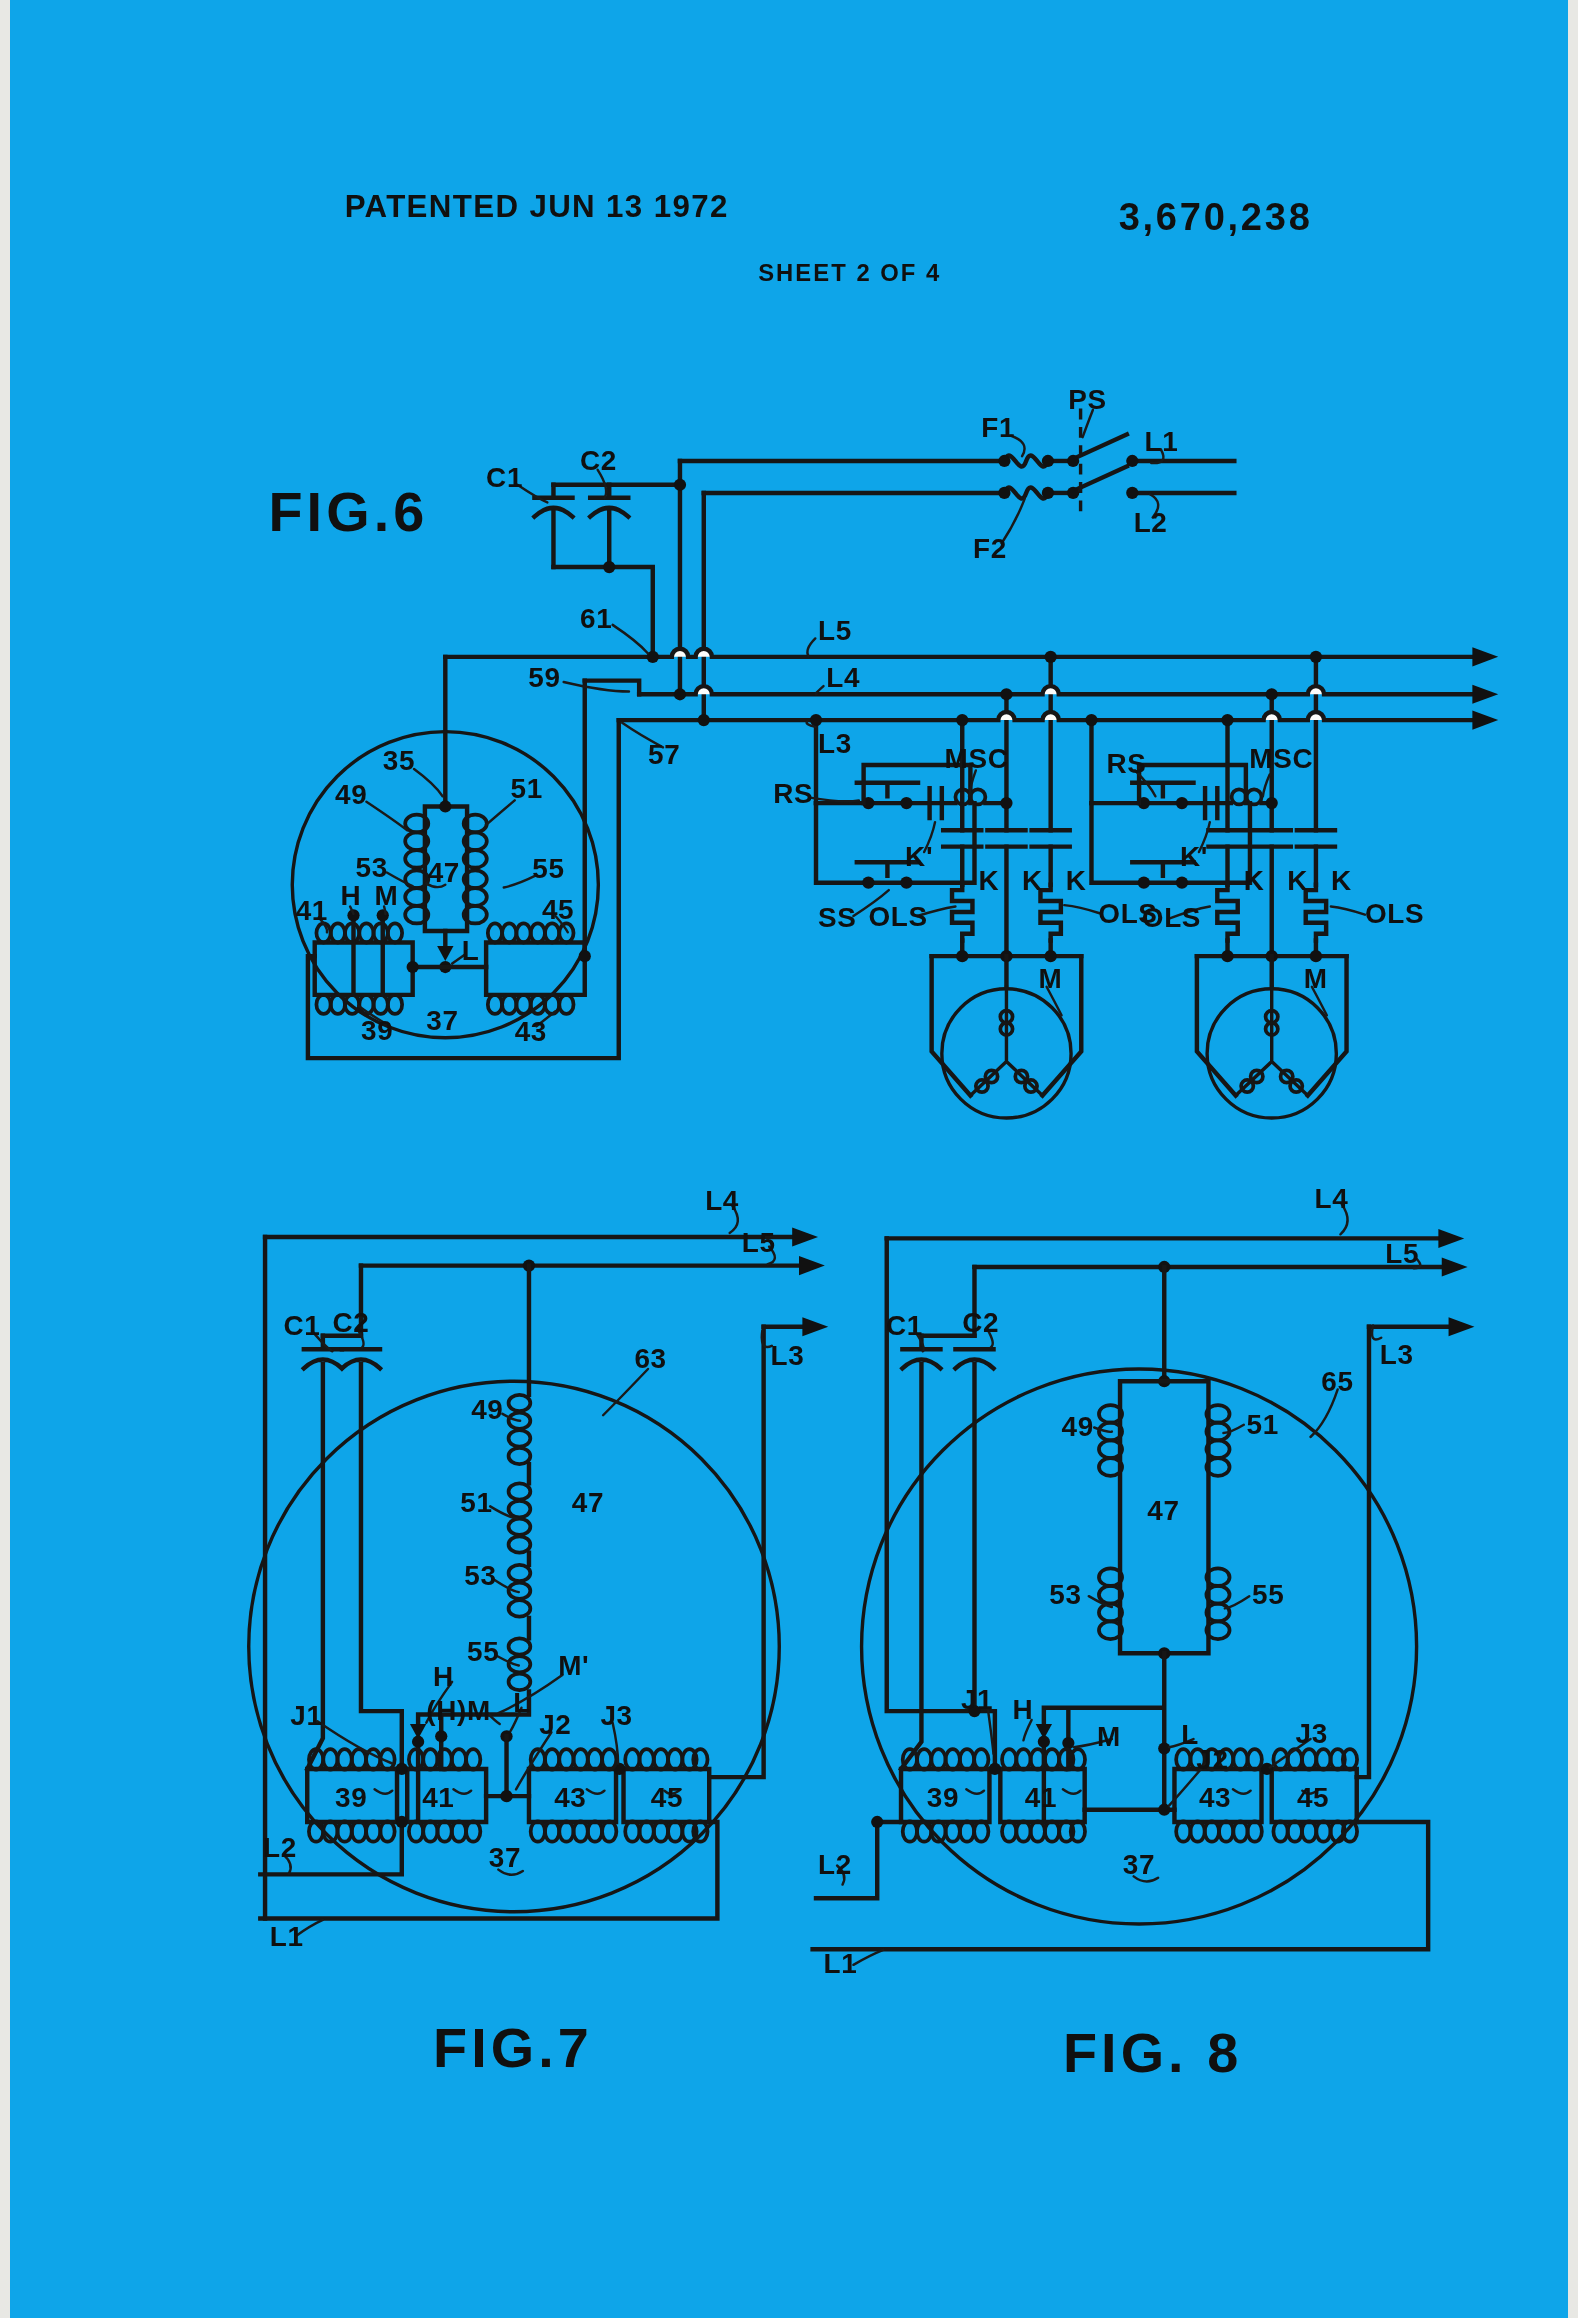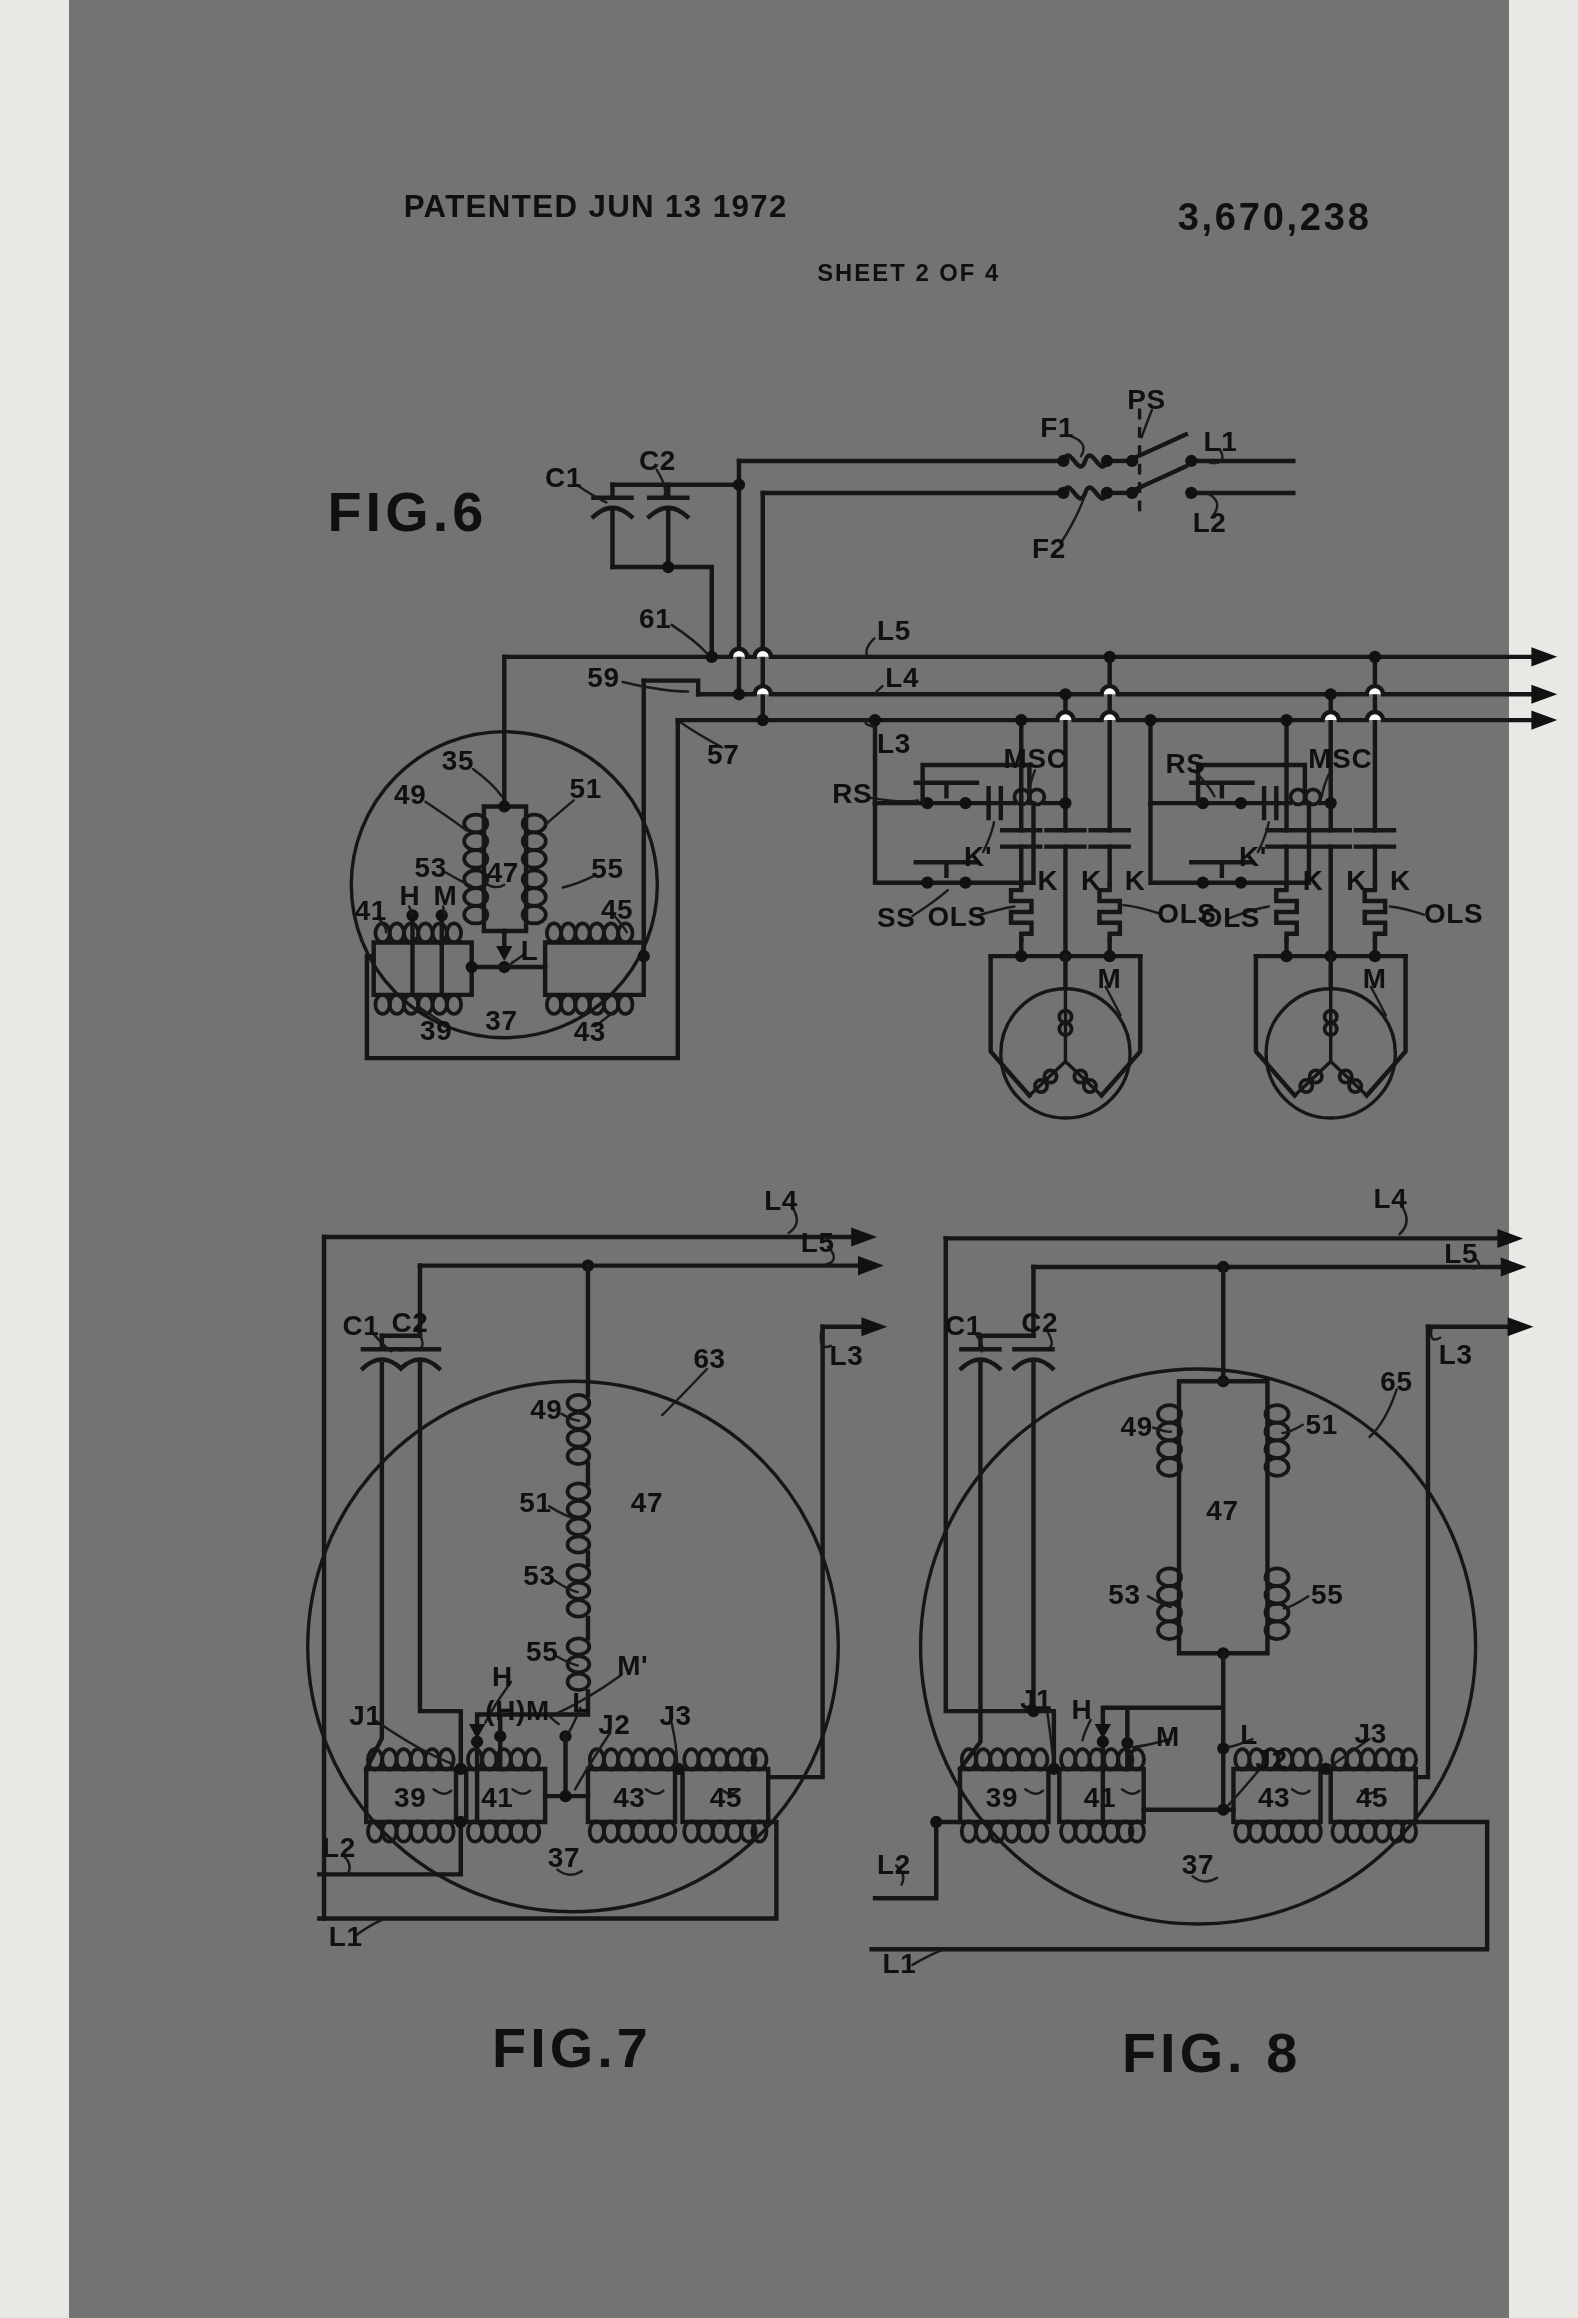--- a/index.html
+++ b/index.html
@@ -1,16 +1,16 @@
 <!DOCTYPE html>
 <html style="font-size:11px"><head>
 <meta charset="utf-8">
 <style>
   html,body{margin:0;padding:0;background:#e8e8e4;}
-  .page{position:relative;width:1440px;height:2319px;background:#737373;margin:0 auto;
+  .page{position:relative;width:1558px;height:2319px;background:#0ea5e9;margin:0 auto;
         font-family:"Liberation Sans",sans-serif;}
   svg{position:absolute;left:0;top:0;}
   .w{stroke:#161616;stroke-width:6.5;fill:none;stroke-linecap:square;}
   .wt{stroke:#161616;stroke-width:5;fill:none;}
   .lead{stroke:#1a1a1a;stroke-width:3.6;fill:none;stroke-linecap:round;}
   .dash{stroke:#161616;stroke-width:5;fill:none;stroke-dasharray:16 11;}
   .dot{fill:#111;stroke:none;}
   .arr{fill:#111;stroke:none;}
   .patch{fill:#fcfcfa;stroke:none;}
   .coil{stroke:#161616;stroke-width:5.5;fill:none;}

